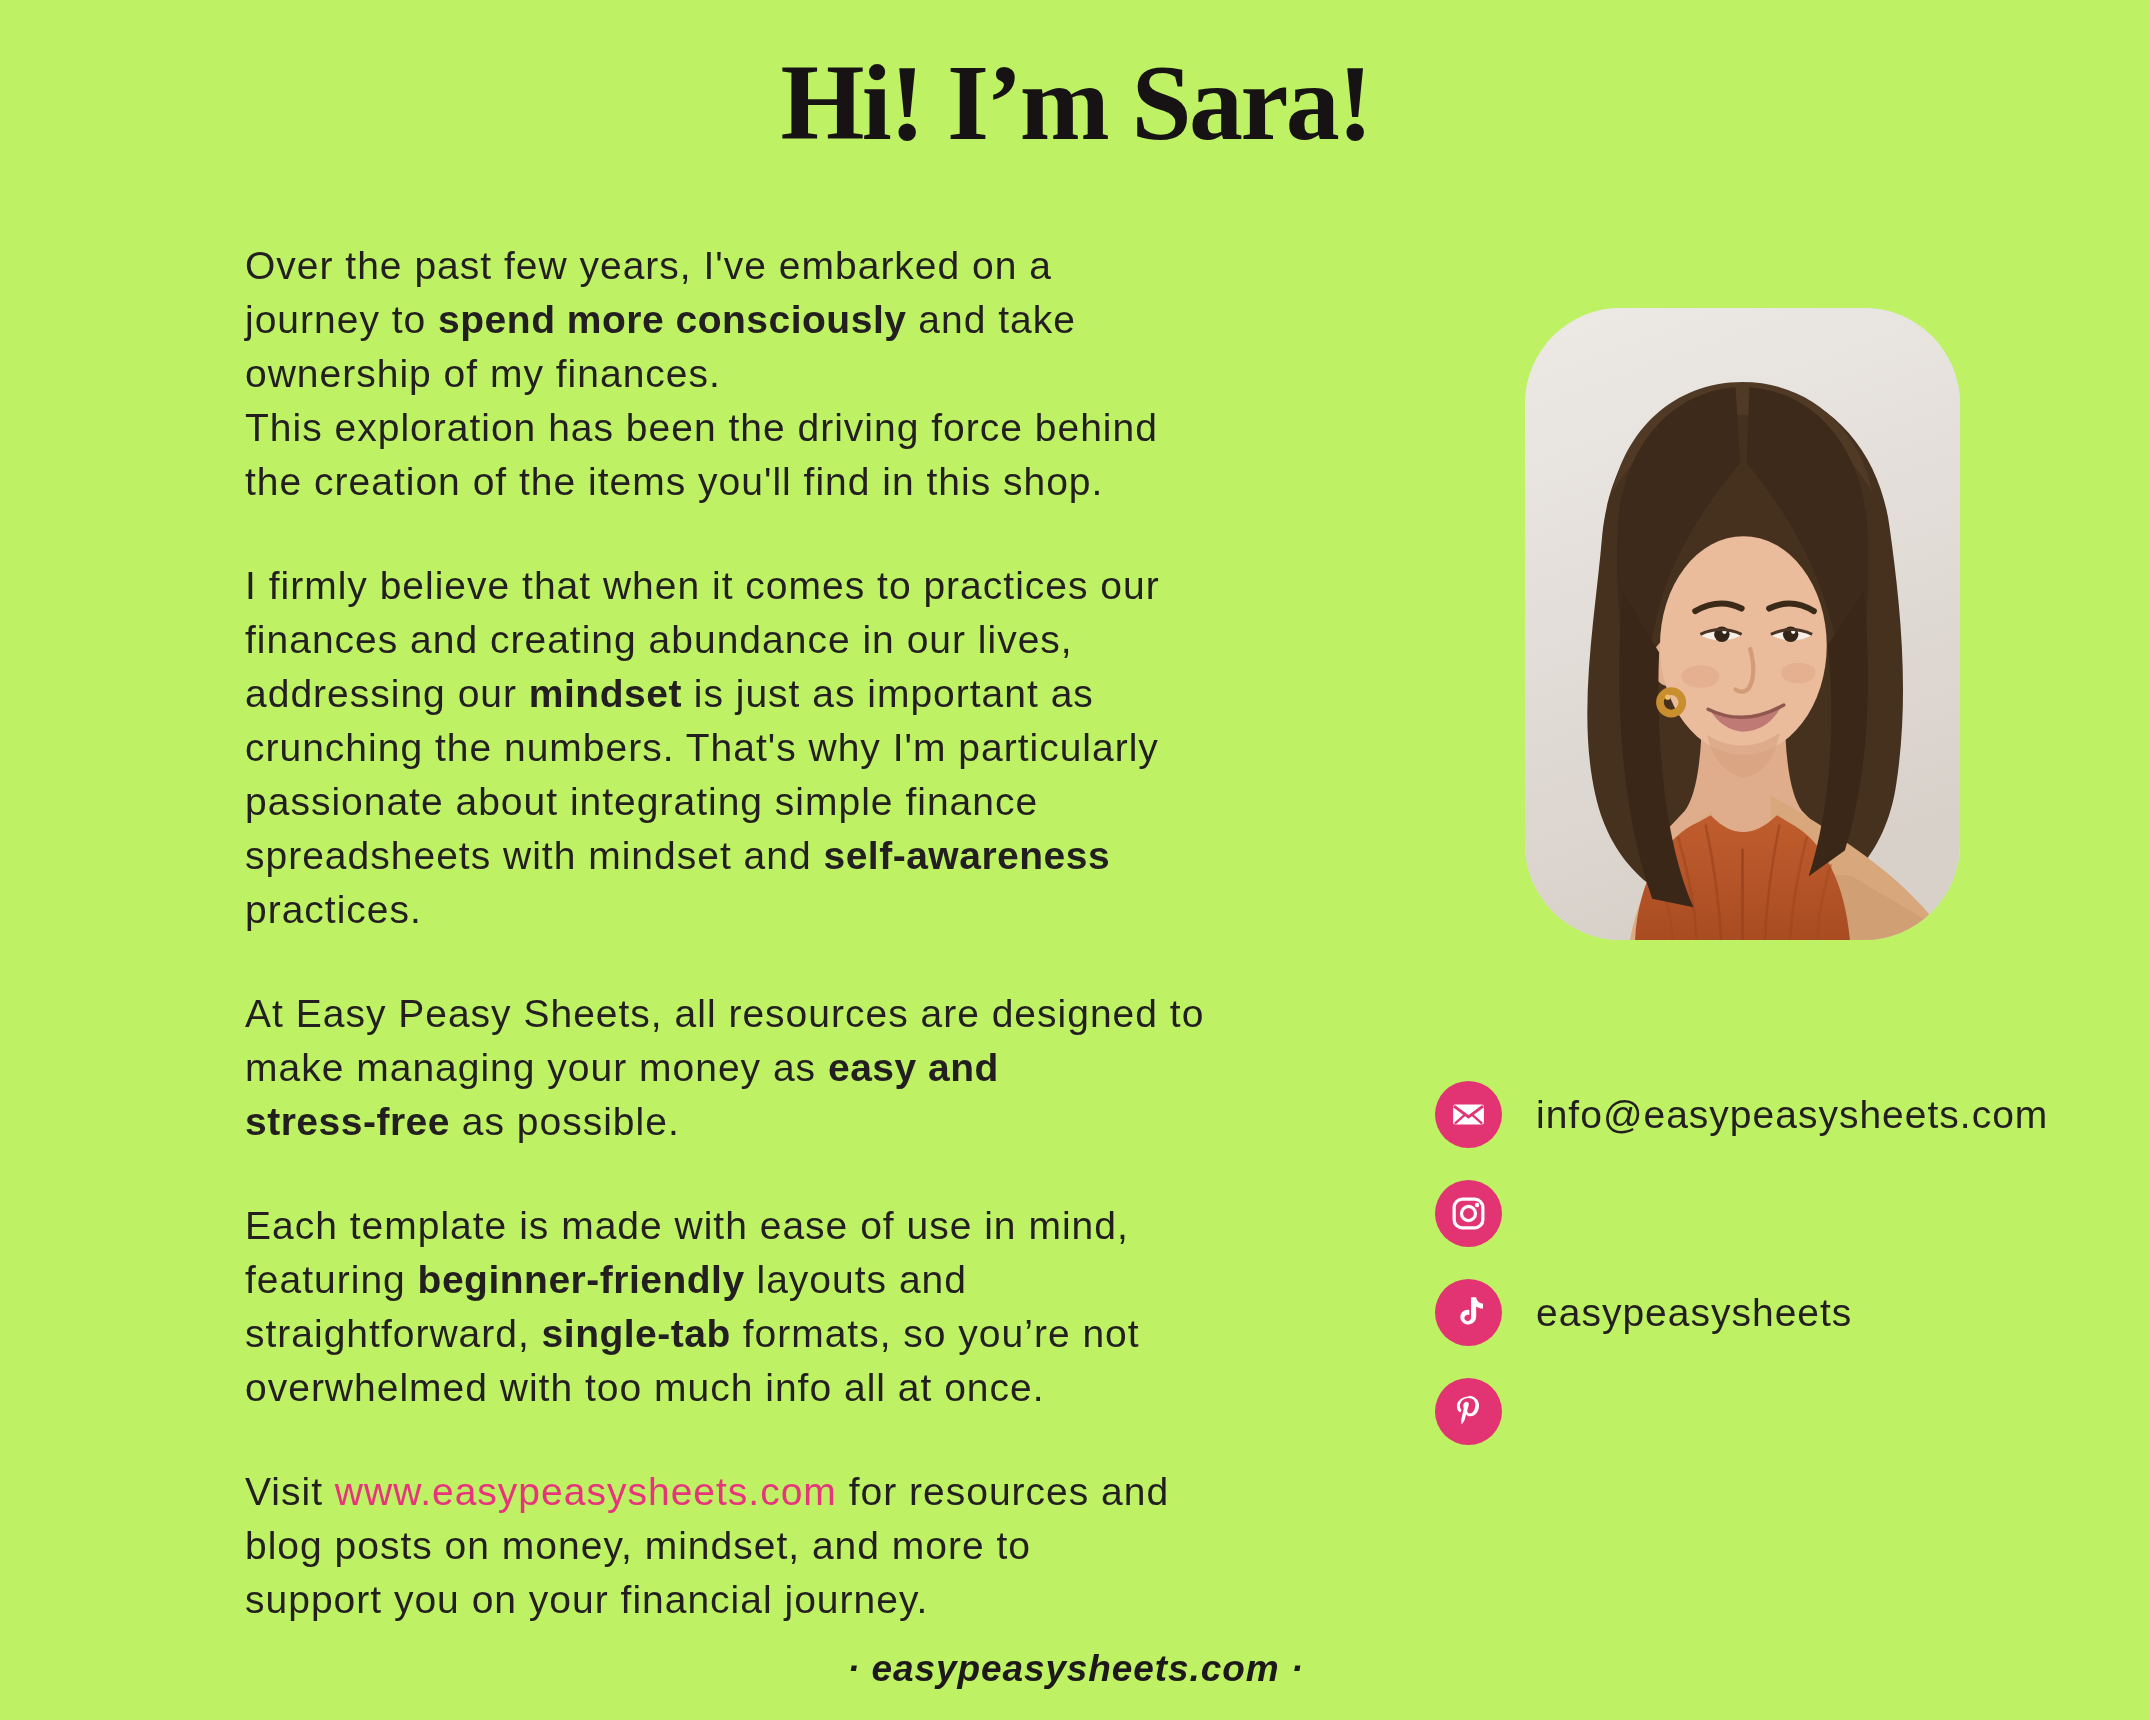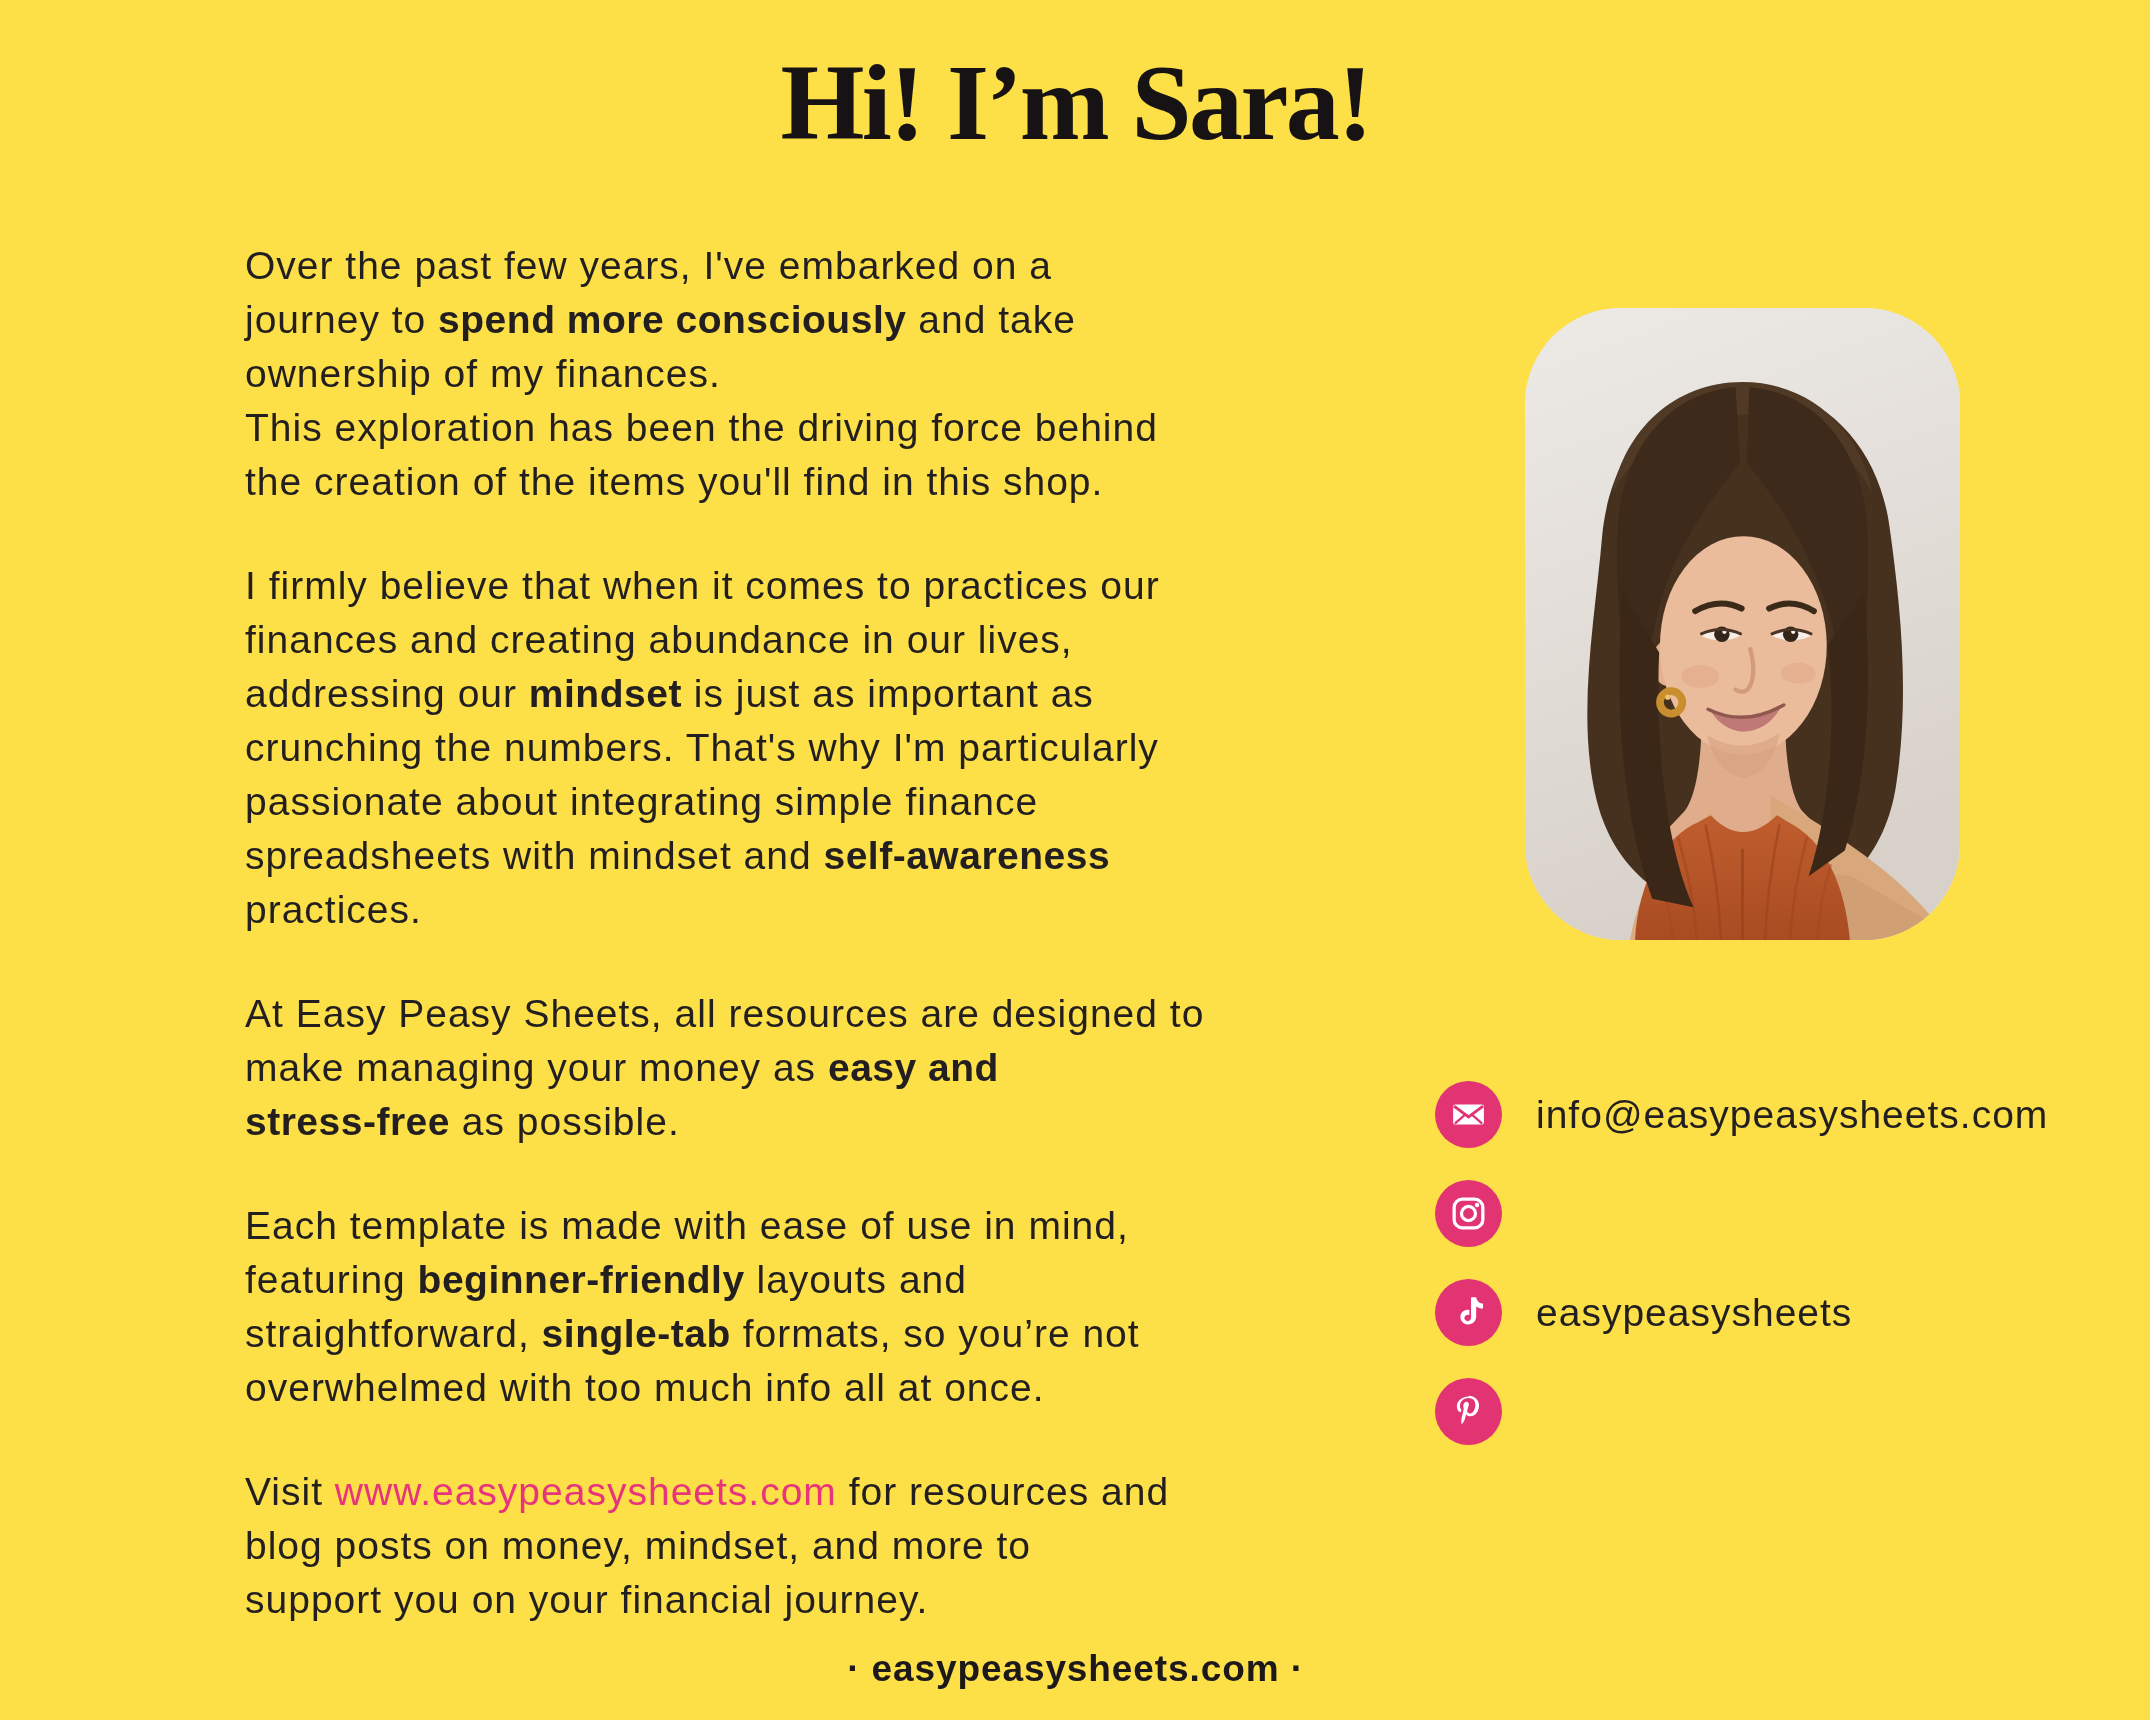--- a/index.html
+++ b/index.html
@@ -1,18 +1,18 @@
 <!DOCTYPE html>
 <html style="font-size:13.8px"><head>
 <meta charset="utf-8">
 <style>
   html,body { margin:0; padding:0; background:#f9eef0; }
   .canvas {
     position:relative; width:2151px; height:1721px;
-    background:#fde047; overflow:hidden;
+    background:#bef264; overflow:hidden;
     font-family:"Liberation Sans", sans-serif; color:#231f20;
   }
   .title {
     position:absolute; top:41px; left:0; width:100%; margin:0;
     text-align:center;
     font-family:"Liberation Serif", serif; font-weight:700;
     font-size:108px; letter-spacing:-2.6px; color:#171314;
   }
   .bio {
     position:absolute; left:245px; top:239px; width:1144px;
@@ -29,21 +29,21 @@
   .contacts { position:absolute; left:1435px; top:1081px; }
   .contact-row { display:flex; align-items:center; height:67px; margin-bottom:32px; }
   .cicon {
     width:67px; height:67px; border-radius:50%; background:#e23372;
     display:flex; align-items:center; justify-content:center; flex:0 0 67px;
   }
   .cicon svg { width:41px; height:41px; }
   .chandle { margin-left:34px; font-size:39px; letter-spacing:1px; white-space:nowrap; }
   .footer {
     position:absolute; left:0; top:1648px; width:100%; text-align:center;
-    font-size:37px; font-weight:700; letter-spacing:0.9px; color:#1d191a;
+    font-size:37px; font-weight:700; letter-spacing:0.9px; color:#1d191a;font-style:italic;
   }
 </style>
 </head>
 <body>
 
 <div class="canvas">
 
   <h1 class="title">Hi! I’m Sara!</h1>
 
   <div class="bio">

